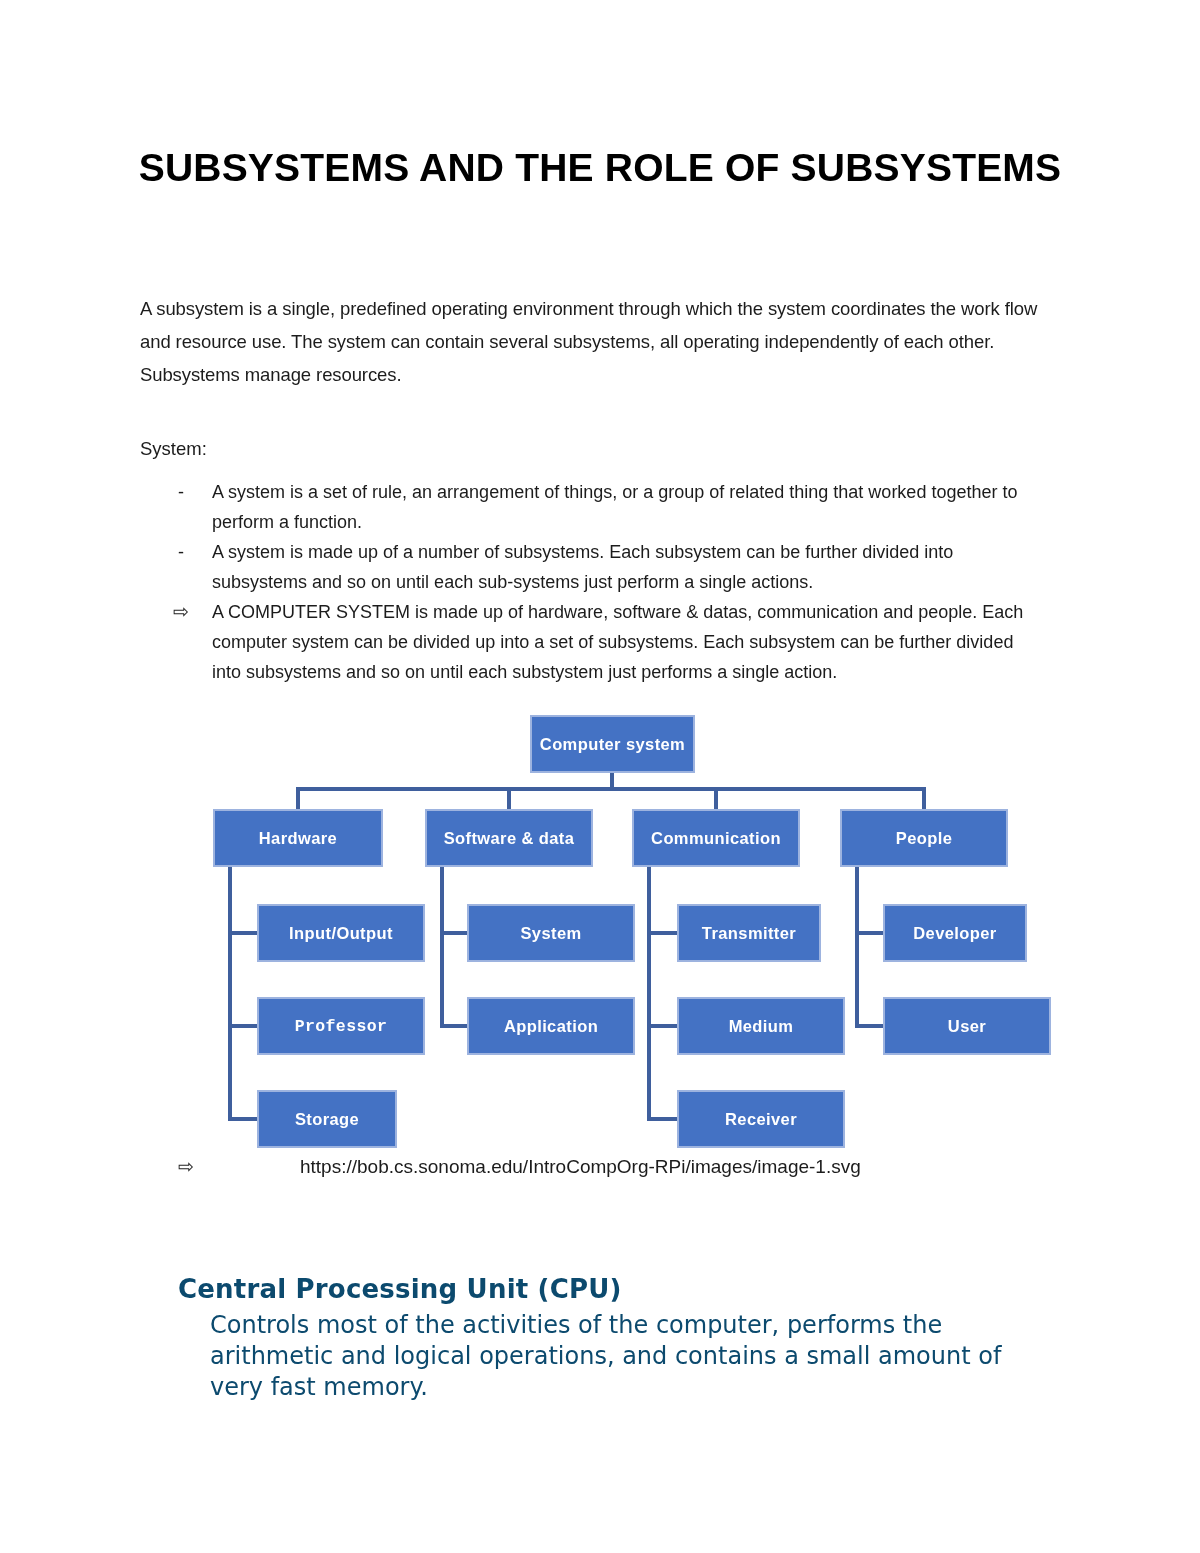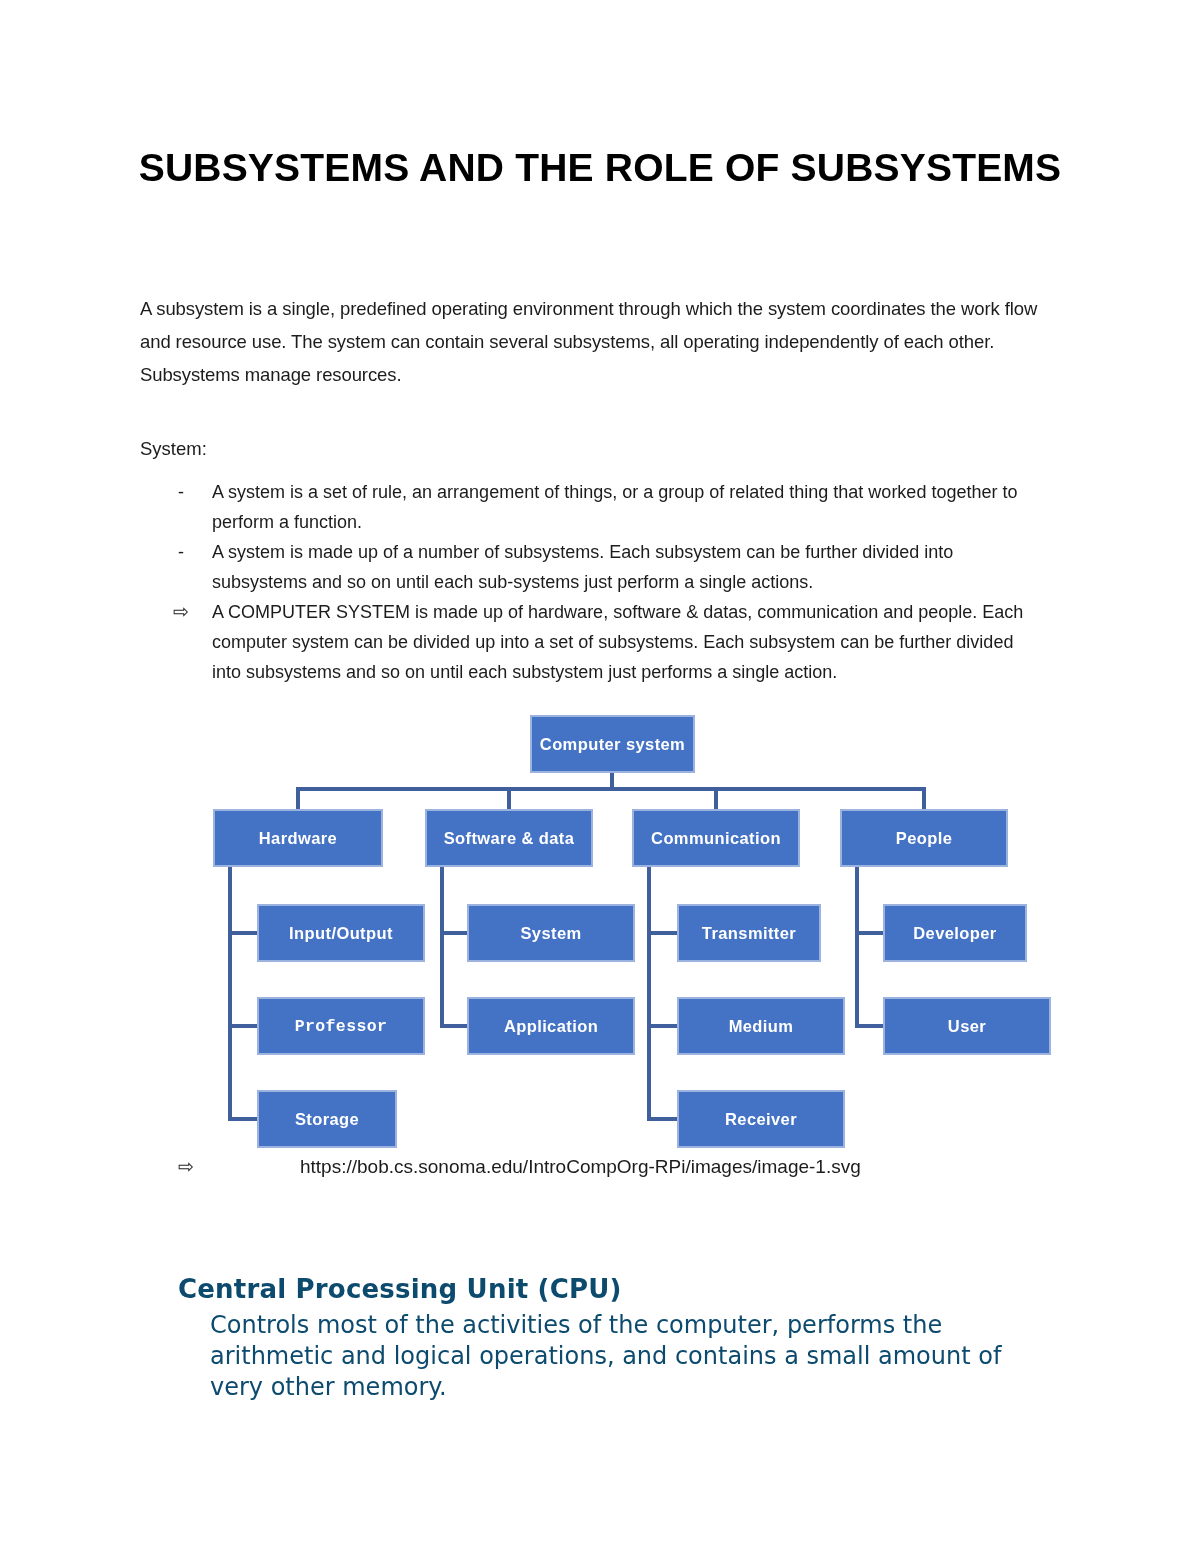--- a/index.html
+++ b/index.html
@@ -204,16 +204,16 @@
     <div class="node" style="left:883px; top:282px; width:168px;">User</div>
   </div>
 
   <div class="source-row">
     <span class="marker">⇨</span>
     <span>https://bob.cs.sonoma.edu/IntroCompOrg-RPi/images/image-1.svg</span>
   </div>
 
   <div class="cpu">
     <h2>Central Processing Unit (CPU)</h2>
-    <p>Controls most of the activities of the computer, performs the arithmetic and logical operations, and contains a small amount of very other memory.</p>
+    <p>Controls most of the activities of the computer, performs the arithmetic and logical operations, and contains a small amount of very fast memory.</p>
   </div>
 
 </div>
 
 </body></html>

